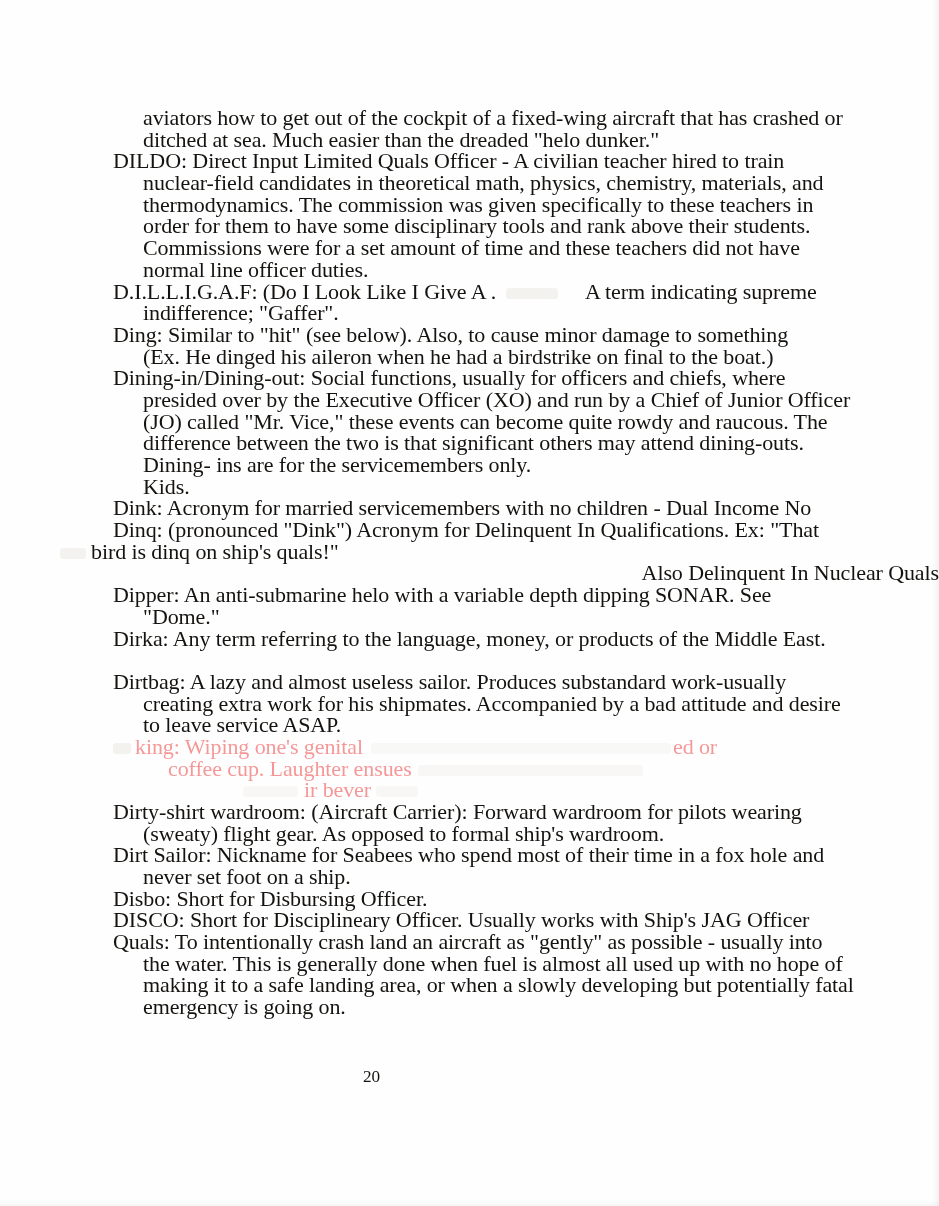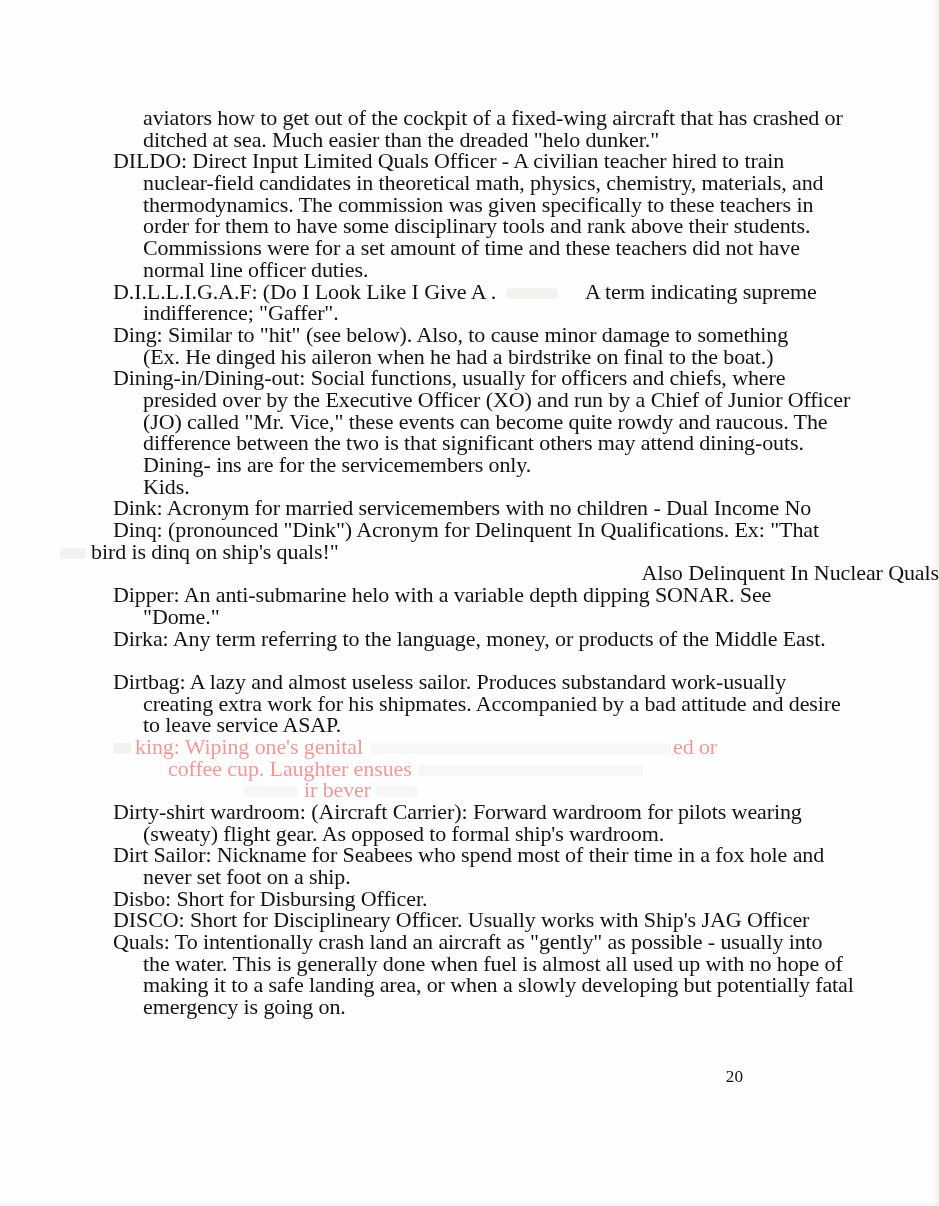--- a/index.html
+++ b/index.html
@@ -84,21 +84,21 @@
   .smudge-e1b      { width: 300px; margin-left: 8px; opacity: 0.55; }
   .smudge-e2       { width: 225px; margin-left: 6px; opacity: 0.6; }
   .smudge-e3a      { width: 55px; margin-right: 6px; opacity: 0.6; }
   .smudge-e3b      { width: 42px; margin-left: 5px; opacity: 0.6; }
 
   .pagenum {
     position: absolute;
     top: 1066px;
     left: 0;
     width: 743px;
-    text-align: right;
+    text-align: center;
     font-size: 17.2px;
     line-height: 21.68px;
   }
 </style>
 </head>
 <body>
 
 <div class="page">
   <div class="textblock">
       <div class="line cont">aviators how to get out of the cockpit of a fixed-wing aircraft that has crashed or</div>

